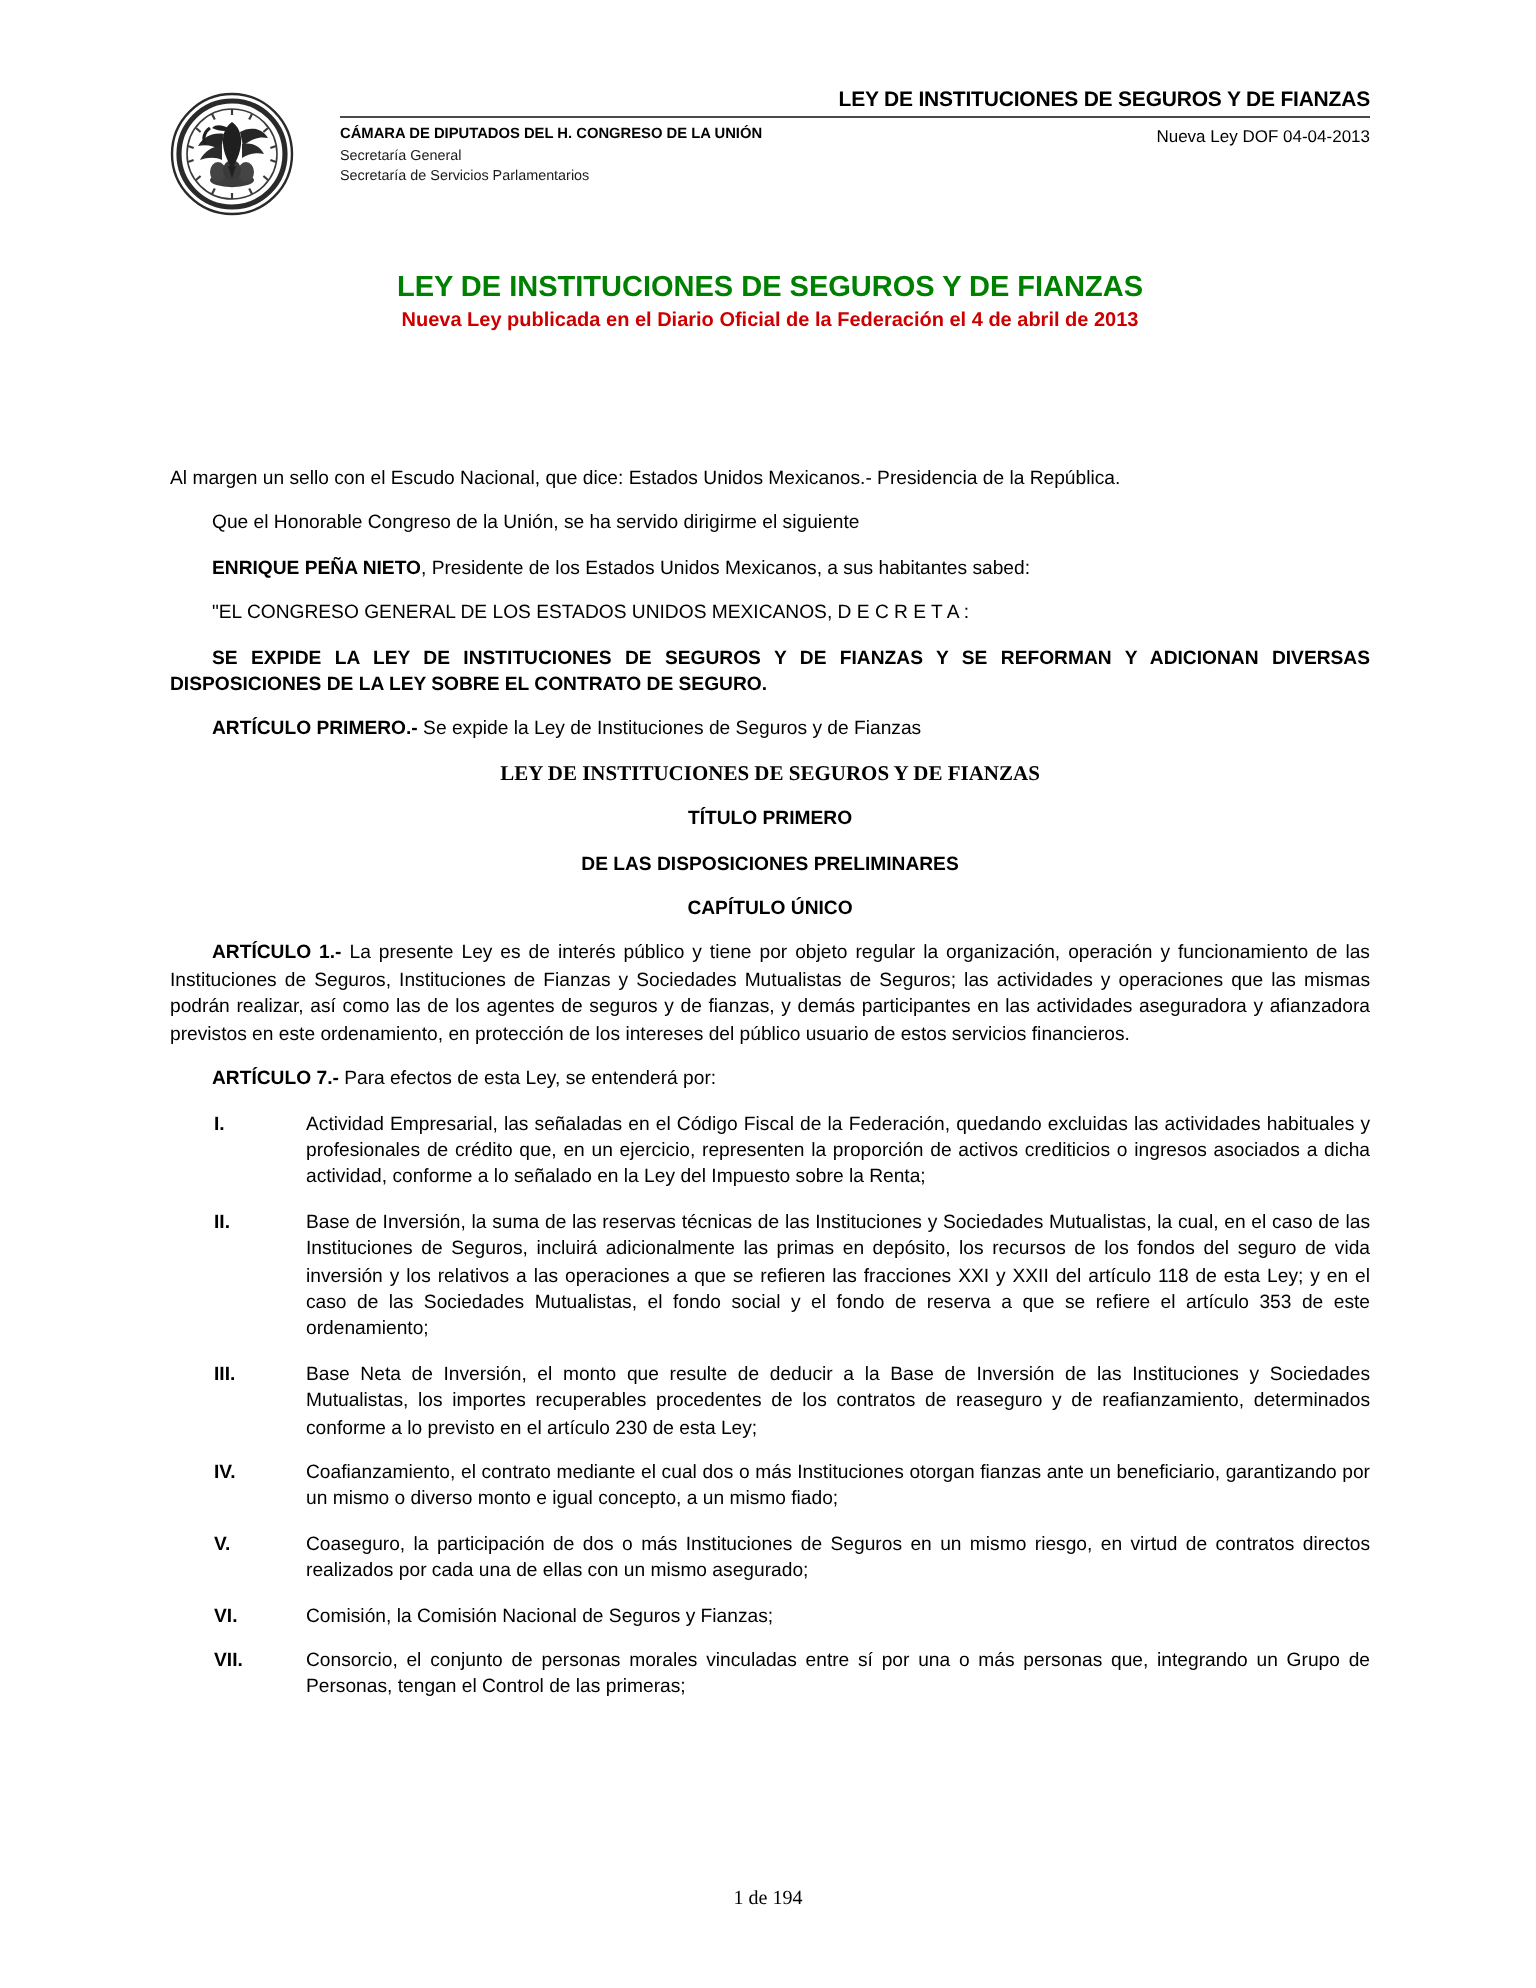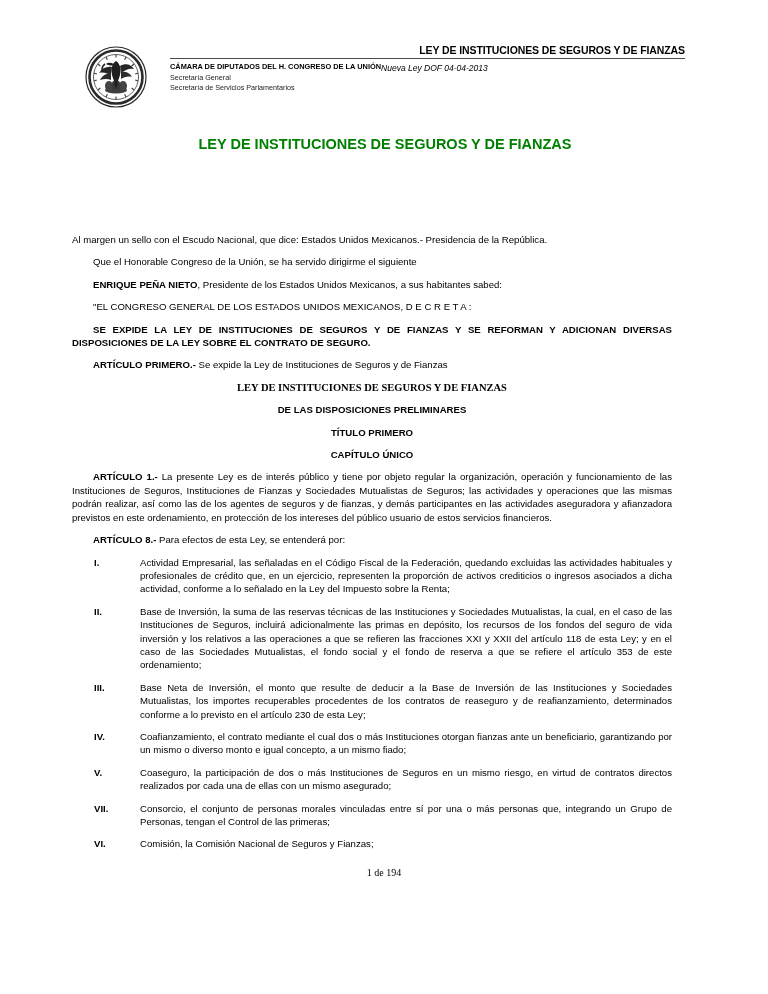--- a/index.html
+++ b/index.html
@@ -54,37 +54,37 @@
     padding-bottom: 1px;
   }
   .header-rule {
     border: none;
     border-top: 1.6px solid #4a4a4a;
     margin: 0 0 3px 0;
     height: 0;
   }
   .header-cols {
     display: flex;
+    justify-content: space-between;
     align-items: flex-start;
   }
   .header-camara {
     font-size: 7.4px;
     font-weight: bold;
     line-height: 10.5px;
     white-space: nowrap;
   }
   .header-sub {
     font-size: 7.2px;
     font-weight: normal;
     line-height: 10.5px;
     color: #1a1a1a;
   }
   .header-dof {
     font-size: 8.5px;
-    font-style: italic;
     white-space: nowrap;
     padding-top: 1px;
   }
 
   
   .title-block {
     position: absolute;
     left: 85px;
     top: 135px;
     width: 600px;
@@ -103,21 +103,21 @@
   }
   .subtitle-2 {
     font-size: 10px;
     font-weight: bold;
     line-height: 14px;
   }
 
   
   .body-block {
     position: absolute;
-    left: 72px;
+    left: 85px;
     top: 233px;
     width: 600px;
   }
   p {
     margin: 0 0 0 0;
     font-size: 9.6px;
     line-height: 13.4px;
   }
   .p-flush {
     text-align: justify;
@@ -177,21 +177,21 @@
     flex: 1 1 auto;
     font-size: 9.6px;
     line-height: 13.4px;
     text-align: justify;
   }
 
   
   .footer {
     position: absolute;
     left: 0;
-    top: 867px;
+    top: 944px;
     width: 768px;
     text-align: center;
     font-family: "Liberation Serif", serif;
     font-size: 10px;
   }
 </style>
 </head>
 <body>
 
 <div class="page">
@@ -254,49 +254,50 @@
           <div class="header-sub">Secretaría de Servicios Parlamentarios</div>
         </div>
         <div class="header-dof">Nueva Ley DOF 04-04-2013</div>
       </div>
     </div>
 
   </div>
 
   <div class="title-block">
     <div class="main-title" style="color:#008000">LEY DE INSTITUCIONES DE SEGUROS Y DE FIANZAS</div>
+    <div class="subtitle-2" style="color:#CC0000">Nueva Ley publicada en el Diario Oficial de la Federación el 4 de abril de 2013</div>
   </div>
 
   <div class="body-block">
 
     <p class="p-flush">Al margen un sello con el Escudo Nacional, que dice: Estados Unidos Mexicanos.- Presidencia de la República.</p>
 
     <p class="p-ind">Que el Honorable Congreso de la Unión, se ha servido dirigirme el siguiente</p>
 
     <p class="p-ind"><span class="b">ENRIQUE PEÑA NIETO</span><span>, Presidente de los Estados Unidos Mexicanos, a sus habitantes sabed:</span></p>
 
 
     <p class="quote-p">"EL CONGRESO GENERAL DE LOS ESTADOS UNIDOS MEXICANOS, D E C R E T A :</p>
 
     <p class="p-just-ind b">SE EXPIDE LA LEY DE INSTITUCIONES DE SEGUROS Y DE FIANZAS Y SE REFORMAN Y ADICIONAN DIVERSAS DISPOSICIONES DE LA LEY SOBRE EL CONTRATO DE SEGURO.</p>
 
     <p class="p-ind"><span class="b">ARTÍCULO PRIMERO.-</span><span> Se expide la Ley de Instituciones de Seguros y de Fianzas</span></p>
 
     <p class="serif-head">LEY DE INSTITUCIONES DE SEGUROS Y DE FIANZAS</p>
 
+    <p class="center-bold">TÍTULO PRIMERO</p>
+
     <p class="center-bold">DE LAS DISPOSICIONES PRELIMINARES</p>
 
-    <p class="center-bold">TÍTULO PRIMERO</p>
-
     <p class="center-bold">CAPÍTULO ÚNICO</p>
 
     <p class="p-just-ind"><span class="b">ARTÍCULO 1.-</span><span> La presente Ley es de interés público y tiene por objeto regular la organización, operación y funcionamiento de las Instituciones de Seguros, Instituciones de Fianzas y Sociedades Mutualistas de Seguros; las actividades y operaciones que las mismas podrán realizar, así como las de los agentes de seguros y de fianzas, y demás participantes en las actividades aseguradora y afianzadora previstos en este ordenamiento, en protección de los intereses del público usuario de estos servicios financieros.</span></p>
 
 
-    <p class="p-ind"><span class="b">ARTÍCULO 8.-</span><span> Para efectos de esta Ley, se entenderá por:</span></p>
+    <p class="p-ind"><span class="b">ARTÍCULO 7.-</span><span> Para efectos de esta Ley, se entenderá por:</span></p>
 
     <ul class="roman-list">
       <li class="roman-item">
         <span class="roman-num">I.</span>
         <span class="roman-text">Actividad Empresarial, las señaladas en el Código Fiscal de la Federación, quedando excluidas las actividades habituales y profesionales de crédito que, en un ejercicio, representen la proporción de activos crediticios o ingresos asociados a dicha actividad, conforme a lo señalado en la Ley del Impuesto sobre la Renta;</span>
       </li>
       <li class="roman-item">
         <span class="roman-num">II.</span>
         <span class="roman-text">Base de Inversión, la suma de las reservas técnicas de las Instituciones y Sociedades Mutualistas, la cual, en el caso de las Instituciones de Seguros, incluirá adicionalmente las primas en depósito, los recursos de los fondos del seguro de vida inversión y los relativos a las operaciones a que se refieren las fracciones XXI y XXII del artículo 118 de esta Ley; y en el caso de las Sociedades Mutualistas, el fondo social y el fondo de reserva a que se refiere el artículo 353 de este ordenamiento;</span>
       </li>
@@ -306,26 +307,26 @@
       </li>
       <li class="roman-item">
         <span class="roman-num">IV.</span>
         <span class="roman-text">Coafianzamiento, el contrato mediante el cual dos o más Instituciones otorgan fianzas ante un beneficiario, garantizando por un mismo o diverso monto e igual concepto, a un mismo fiado;</span>
       </li>
       <li class="roman-item">
         <span class="roman-num">V.</span>
         <span class="roman-text">Coaseguro, la participación de dos o más Instituciones de Seguros en un mismo riesgo, en virtud de contratos directos realizados por cada una de ellas con un mismo asegurado;</span>
       </li>
       <li class="roman-item">
+        <span class="roman-num">VI.</span>
+        <span class="roman-text">Comisión, la Comisión Nacional de Seguros y Fianzas;</span>
+      </li>
+      <li class="roman-item">
         <span class="roman-num">VII.</span>
         <span class="roman-text">Consorcio, el conjunto de personas morales vinculadas entre sí por una o más personas que, integrando un Grupo de Personas, tengan el Control de las primeras;</span>
-      </li>
-      <li class="roman-item">
-        <span class="roman-num">VI.</span>
-        <span class="roman-text">Comisión, la Comisión Nacional de Seguros y Fianzas;</span>
       </li>
     </ul>
 
   </div>
 
   <div class="footer">
     <span>1 de 194</span>
   </div>
 
 </div>

